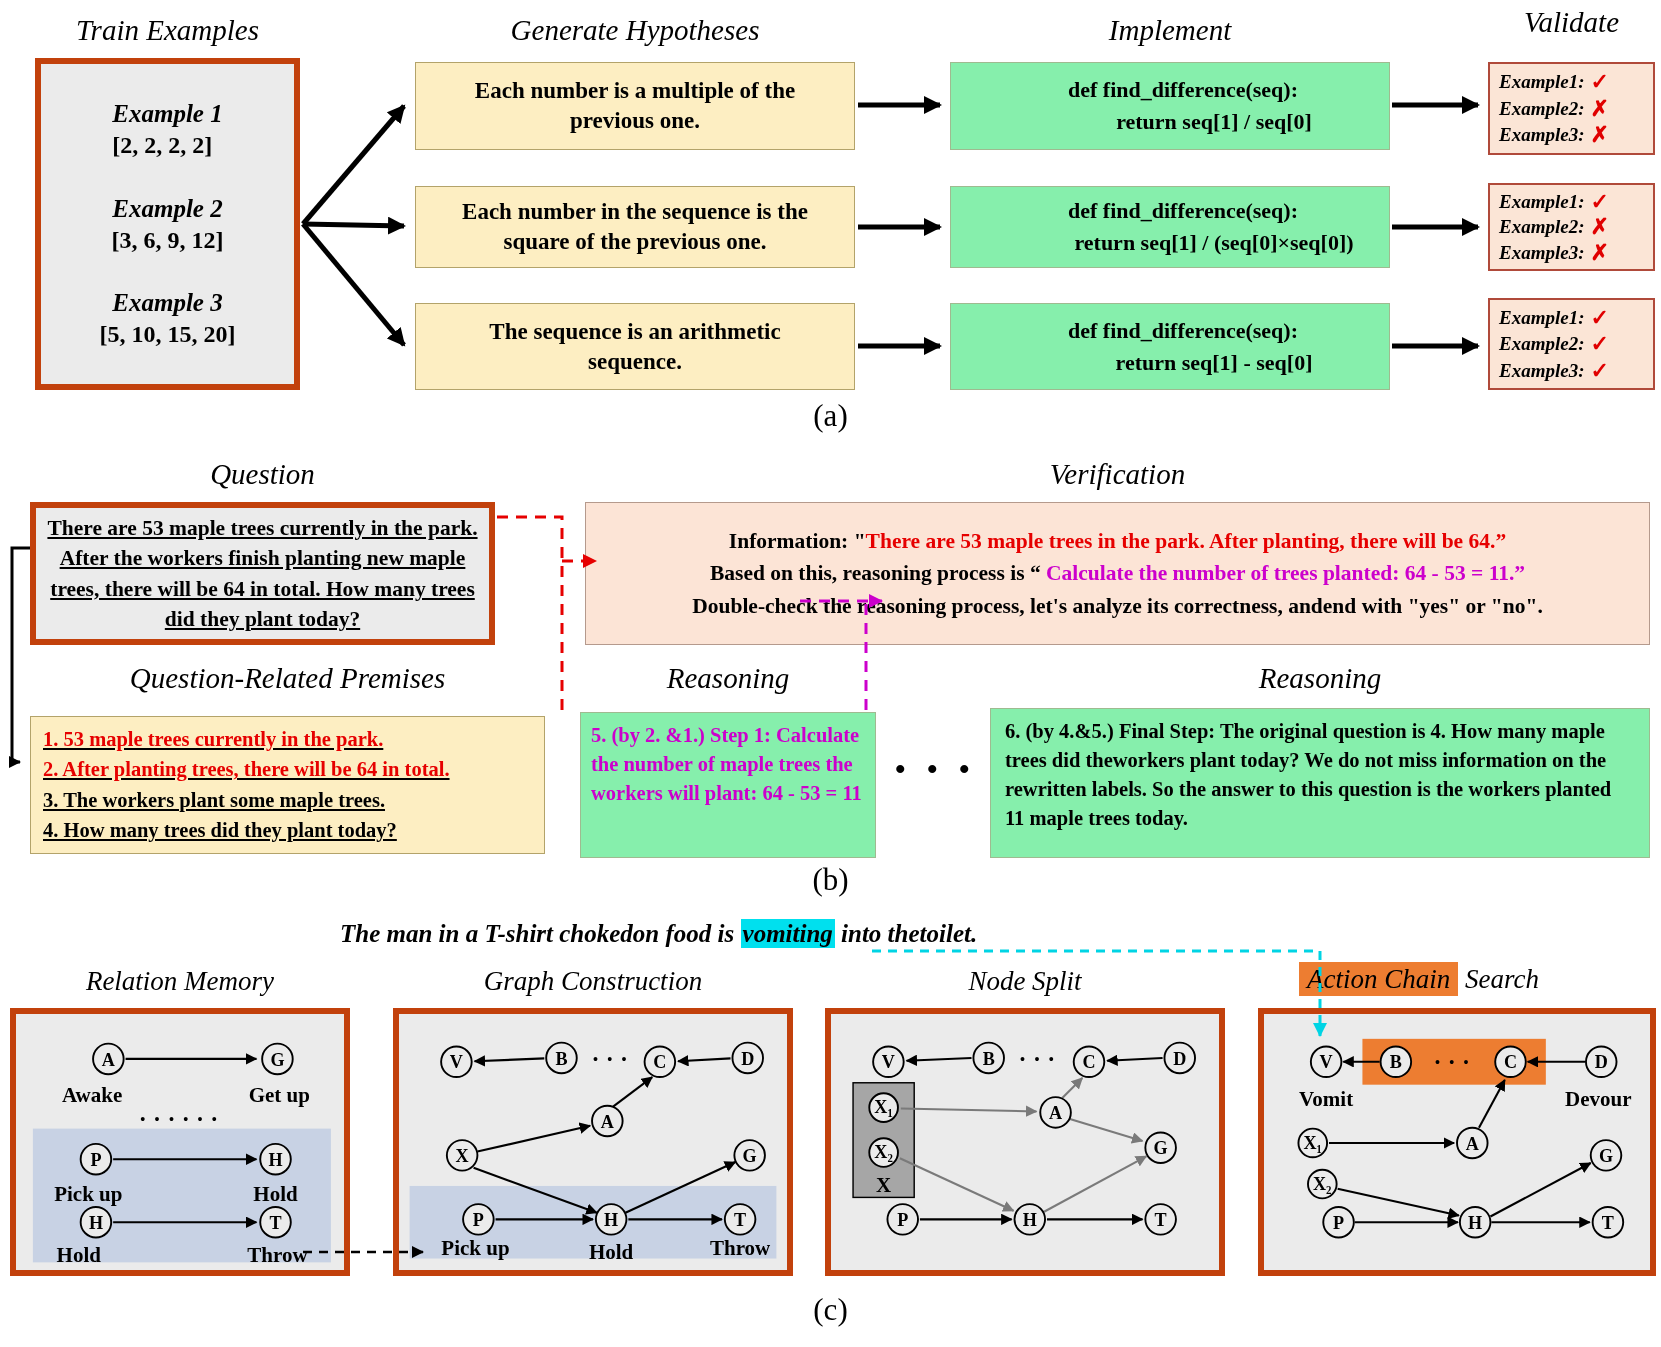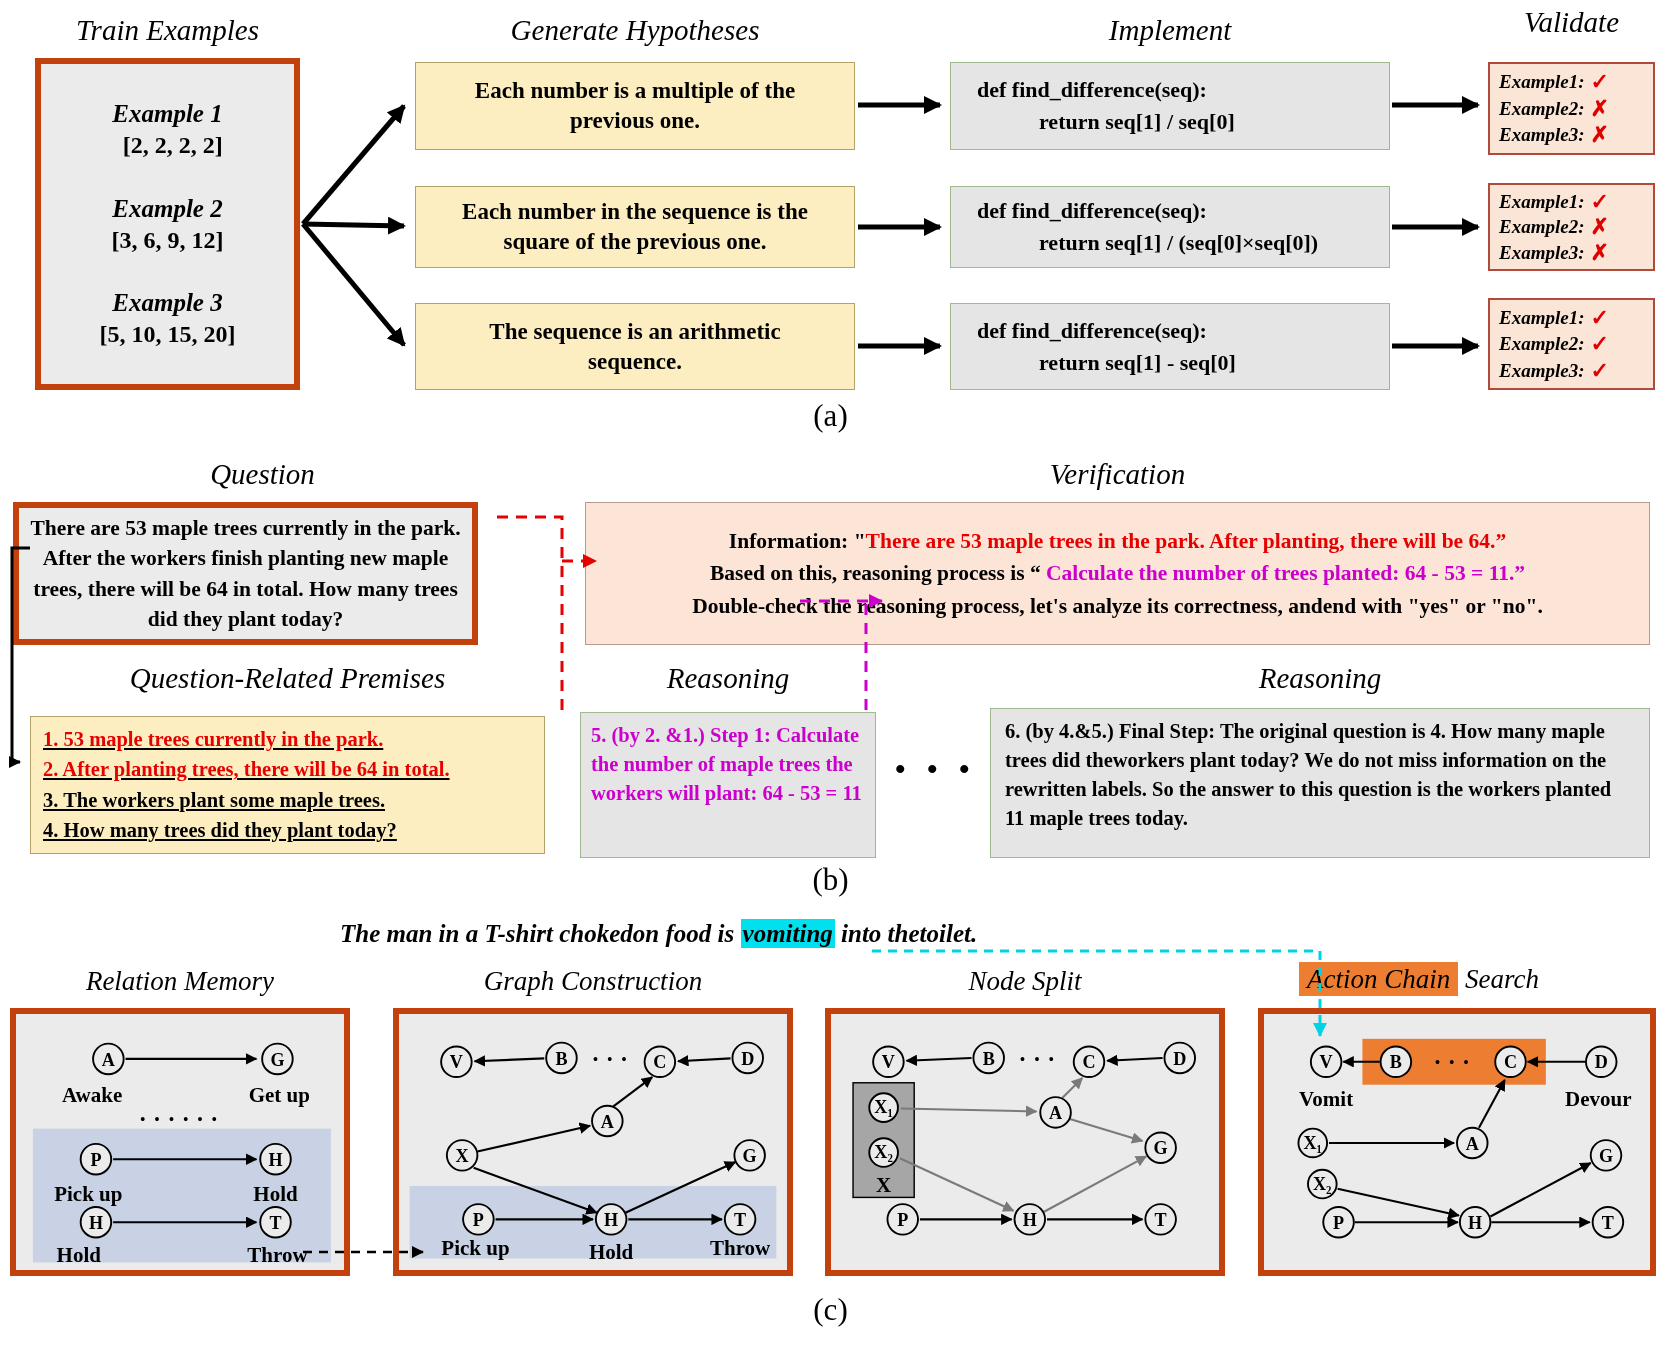--- a/index.html
+++ b/index.html
@@ -3,27 +3,27 @@
 <meta charset="utf-8">
 <style>
   * { margin:0; padding:0; box-sizing:border-box; }
   html,body { background:#fff; }
   body { width:1661px; height:1347px; position:relative; font-family:"Liberation Serif", serif; color:#000; overflow:hidden; }
   .abs { position:absolute; }
   .ttl { position:absolute; font-weight:400; font-style:italic; text-align:center; font-size:29px; white-space:nowrap; }
   .panel-label { position:absolute; width:100%; text-align:center; font-size:31px; }
   .graybox { background:#ebebeb; border:6px solid #c2410c; }
   .yellowbox { background:#fdeec2; border:1px solid #b3a36a; }
-  .greenbox { background:#e5e5e5; border:1px solid #9fba90; }
+  .greenbox { background:#86efac; border:1px solid #9fba90;align-items:center; }
   .pinkbox { background:#fbe5d6; border:2px solid #b04a3a; }
   .salmonbox { background:#fce4d6; border:1px solid #b59a8d; }
   .center { display:flex; align-items:center; justify-content:center; text-align:center; }
   .train-box { display:flex; flex-direction:column; justify-content:space-evenly; align-items:center; }
   .train-ex-name { font-style:italic; font-weight:700; font-size:25px; text-align:center; }
-  .train-ex-seq { font-weight:700; font-size:24px; text-align:right; margin-top:4px; }
+  .train-ex-seq { font-weight:700; font-size:24px; text-align:left; margin-top:4px; }
   .hyp { font-weight:700; font-size:23px; padding:12px 30px; line-height:1.3; }
   .impl { display:flex; flex-direction:column; justify-content:center; font-weight:700; font-size:22px; line-height:1.45; }
   .impl .l1 { padding-left:26px; }
   .impl .l2 { padding-left:88px; }
   .valbox { display:flex; flex-direction:column; justify-content:space-evenly; padding:2px 0; }
   .vrow { display:flex; align-items:center; gap:6px; padding-left:9px; }
   .vlabel { font-style:italic; font-weight:700; font-size:19px; }
   .vmark { color:#e00000; font-weight:700; font-size:22px; line-height:1; }
   .qtext { font-weight:700; font-size:21.5px; line-height:1.4; padding:0 10px; }
   .verif { display:flex; flex-direction:column; justify-content:center; text-align:center; font-weight:700; font-size:21.5px; line-height:1.5; padding:0 18px; }
@@ -157,21 +157,21 @@
       <span class="vlabel">Example3:</span>
       <span class="vmark">✓</span>
     </div>
 </div>
 
 <div class="panel-label" style="top:398px;">(a)</div>
 
 <div class="ttl" style="left:30px;top:458px;width:465px;">Question</div>
 <div class="ttl" style="left:585px;top:458px;width:1065px;">Verification</div>
 
-<div class="abs graybox center qtext" style="left:13px;top:502px;width:465px;height:143px;">
+<div class="abs graybox center qtext" style="left:30px;top:502px;width:465px;height:143px;text-decoration:underline;">
   <span>There are 53 maple trees currently in the park. After the workers finish planting new maple trees, there will be 64 in total. How many trees did they plant today?</span>
 </div>
 
 <div class="abs salmonbox verif" style="left:585px;top:502px;width:1065px;height:143px;">
   <div><span>Information: "</span><span class="red">There are 53 maple trees in the park. After planting, there will be 64.”</span></div>
   <div><span>Based on this, reasoning process is “ </span><span class="magenta">Calculate the number of trees planted: 64 - 53 = 11.”</span></div>
   <div><span>Double-check the reasoning process, let's analyze its correctness, andend with "yes" or "no".</span></div>
 </div>
 
 <div class="ttl" style="left:30px;top:662px;width:515px;">Question-Related Premises</div>

